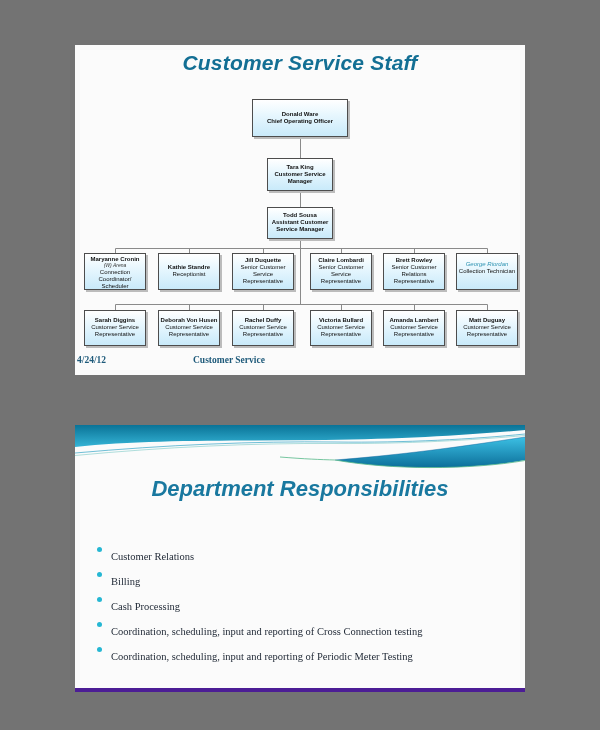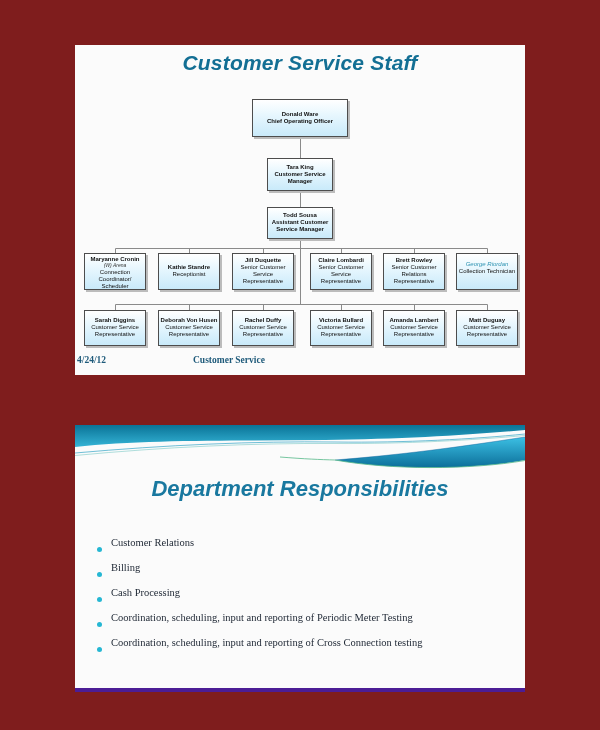--- a/index.html
+++ b/index.html
@@ -1,16 +1,16 @@
 <!DOCTYPE html>
 <html><head>
 <meta charset="utf-8">
 <style>
   html,body{margin:0;padding:0;background:#ffffff;}
-  #page{position:relative;width:600px;height:730px;background:#7f1d1d;overflow:hidden;
+  #page{position:relative;width:600px;height:730px;background:#737373;overflow:hidden;
         font-family:"Liberation Sans",sans-serif;}
 
   
   .slide{position:absolute;left:75px;width:450px;background:#fbfbfb;}
   #slide1{top:45px;height:330px;}
   #slide2{top:425px;height:263px;border-bottom:4px solid #4c1d95;}
 
   
   .s1-title{position:absolute;top:6px;left:0;width:100%;text-align:center;
             font-size:21px;font-weight:bold;font-style:italic;color:#136f94;letter-spacing:.2px;}
@@ -29,21 +29,21 @@
              font-family:"Liberation Serif",serif;font-weight:bold;
              color:#1e5a7a;font-size:9.5px;}
   .s1-footer .date{position:absolute;left:2px;top:0;}
   .s1-footer .lbl{position:absolute;left:118px;top:0;}
 
   
   .wave-header{position:absolute;top:0;left:0;width:450px;height:50px;display:block;}
   .s2-title{position:absolute;top:51px;left:0;width:100%;text-align:center;
             font-size:22px;font-weight:bold;font-style:italic;color:#19789f;}
   .bullets{position:absolute;top:112px;left:0;width:100%;margin:0;padding:0;list-style:none;}
-  .bullets li{position:relative;height:25px;display:flex;align-items:flex-start;
+  .bullets li{position:relative;height:25px;display:flex;align-items:flex-end;
               padding-left:36px;font-family:"Liberation Serif",serif;
               font-size:10.5px;color:#1d2633;}
   .bullets li .dot{position:absolute;left:22px;top:10px;width:5px;height:5px;
                    border-radius:50%;background:#25b7d3;}
 </style>
 </head>
 <body>
 
 <div id="page">
 
@@ -179,22 +179,22 @@
       <li>
         <span class="dot"></span>
         <span>Billing</span>
       </li>
       <li>
         <span class="dot"></span>
         <span>Cash Processing</span>
       </li>
       <li>
         <span class="dot"></span>
+        <span>Coordination, scheduling, input and reporting of Cross Connection testing</span>
+      </li>
+      <li>
+        <span class="dot"></span>
         <span>Coordination, scheduling, input and reporting of Periodic Meter Testing</span>
-      </li>
-      <li>
-        <span class="dot"></span>
-        <span>Coordination, scheduling, input and reporting of Cross Connection testing</span>
       </li>
     </ul>
   </div>
 
 </div>
 
 </body></html>

